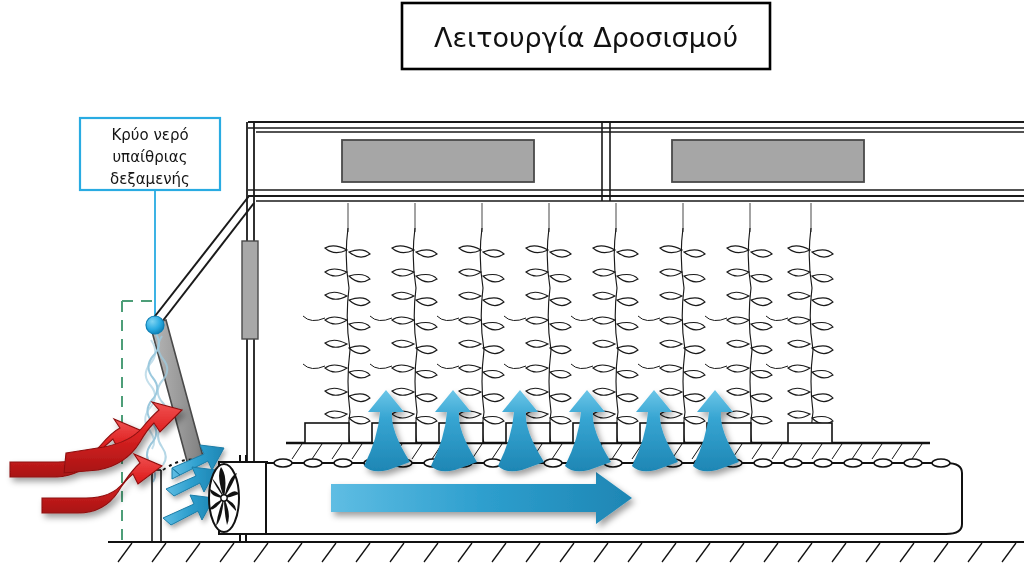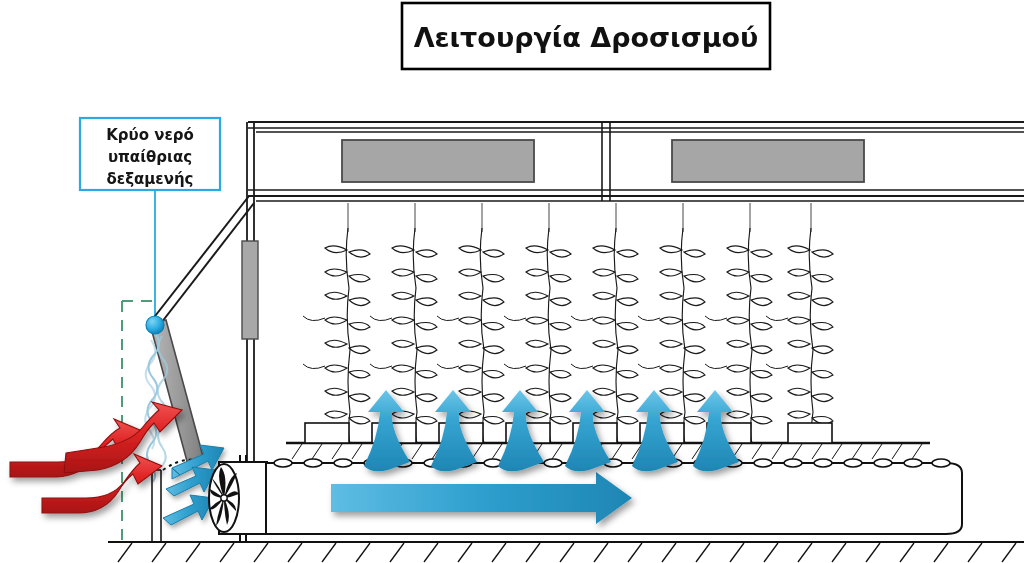--- a/index.html
+++ b/index.html
@@ -1,18 +1,18 @@
 <!DOCTYPE html>
 <html><head>
 <meta charset="utf-8">
 <style>
   html,body{margin:0;padding:0;background:#ffffff;}
   body{width:1024px;height:563px;position:relative;overflow:hidden;
        font-family:"DejaVu Sans","Liberation Sans",sans-serif;}
-  #stage{position:absolute;left:0;top:0;width:932px;height:563px;font-weight:bold;}
+  #stage{position:absolute;left:0;top:0;width:932px;height:563px;}
   svg{display:block;}
   .ttl{font-family:"DejaVu Sans","Liberation Sans",sans-serif;}
 </style>
 </head>
 <body>
 
 <div id="stage">
 <svg width="1024" height="563" viewBox="0 0 1024 563">
 
   <defs>

